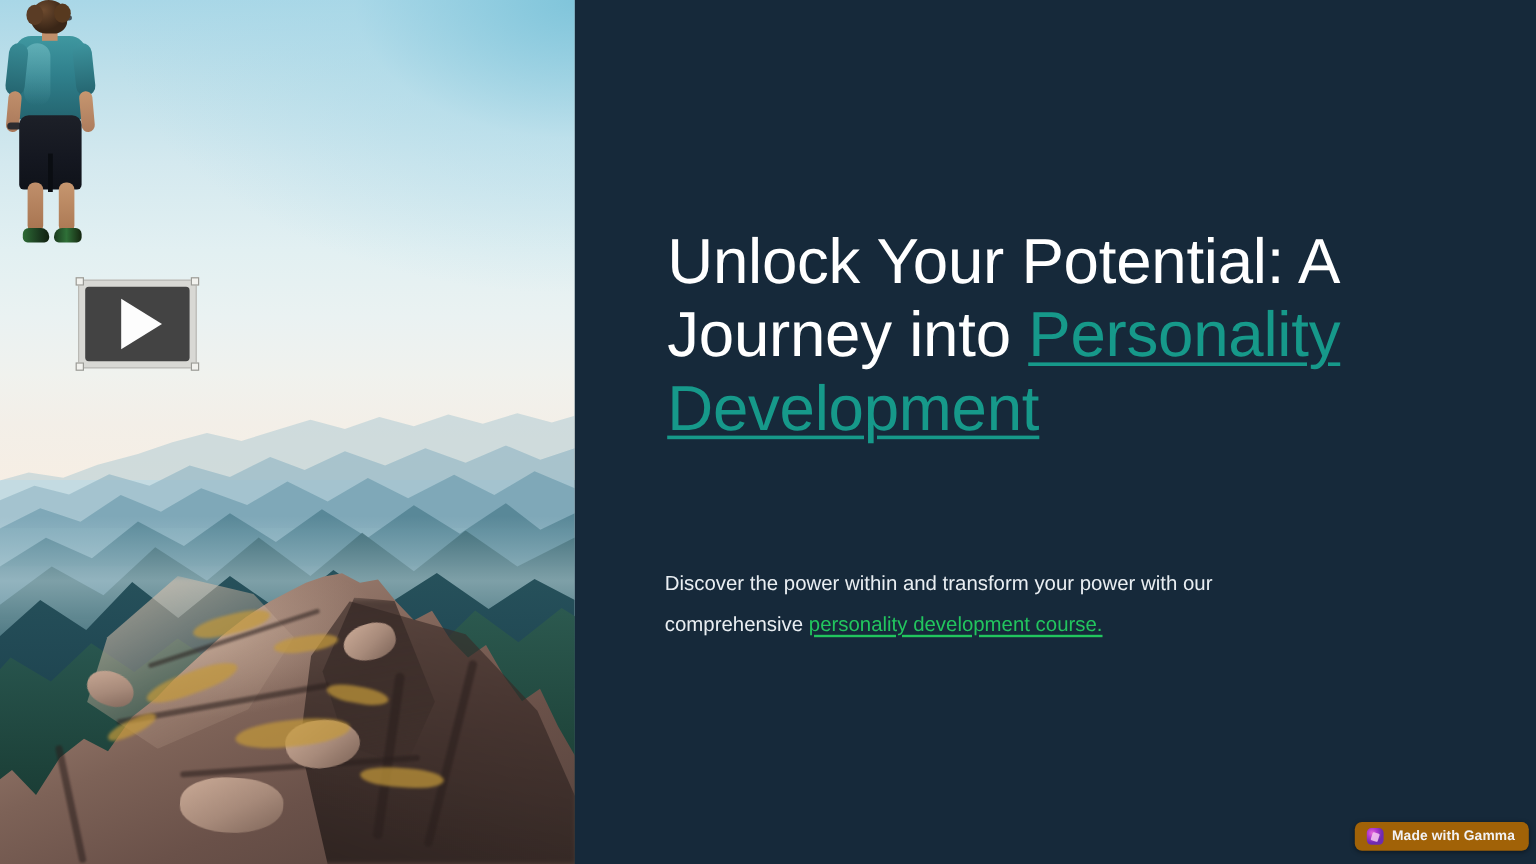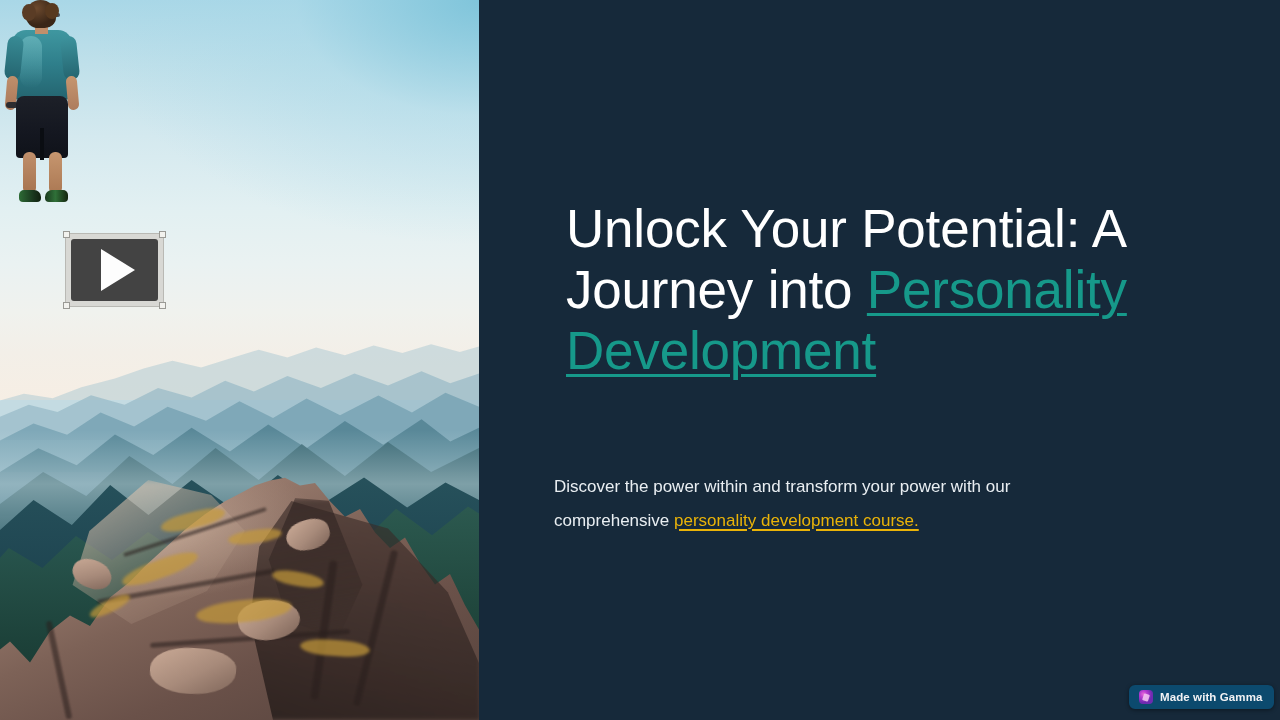--- a/index.html
+++ b/index.html
@@ -258,21 +258,21 @@
     position: absolute;
     left: 479px; top: 0;
     width: 801px; height: 720px;
     background: #16293a;
   }
   #headline {
     position: absolute;
     left: 75px;
     top: 186px;
     width: 600px;
-    margin: 12px;
+    margin: 2px;
     font-size: 53px;
     font-weight: 400;
     line-height: 61px;
     letter-spacing: -0.2px;
     color: #ffffff;
   }
   #headline .link {
     color: #16998a;
     text-decoration: underline;
     text-underline-offset: 5px;
@@ -283,36 +283,36 @@
     left: 75px;
     top: 470px;
     width: 540px;
     margin: 0;
     font-size: 17px;
     font-weight: 400;
     line-height: 34px;
     color: #e9eef2;
   }
   #subtitle .link {
-    color: #eab308;
+    color: #22c55e;
     text-decoration: underline;
     text-underline-offset: 3px;
     text-decoration-thickness: 1.5px;
   }
 
   
   #gamma-badge {
     position: absolute;
     left: 1129px; top: 685px;
     height: 24px;
     display: flex;
     align-items: center;
     gap: 7px;
     padding: 0 12px 0 10px;
-    background: #0c4a6e;
+    background: #a16207;
     border-radius: 6px;
     box-shadow: 0 1px 4px rgba(0,0,0,.45);
   }
   #gamma-logo {
     width: 14px; height: 14px;
     border-radius: 4px;
     background:
       radial-gradient(60% 60% at 32% 30%, #e86bd8 0%, #b23ad0 45%, #6d2bb0 100%);
     position: relative;
     flex: 0 0 auto;

